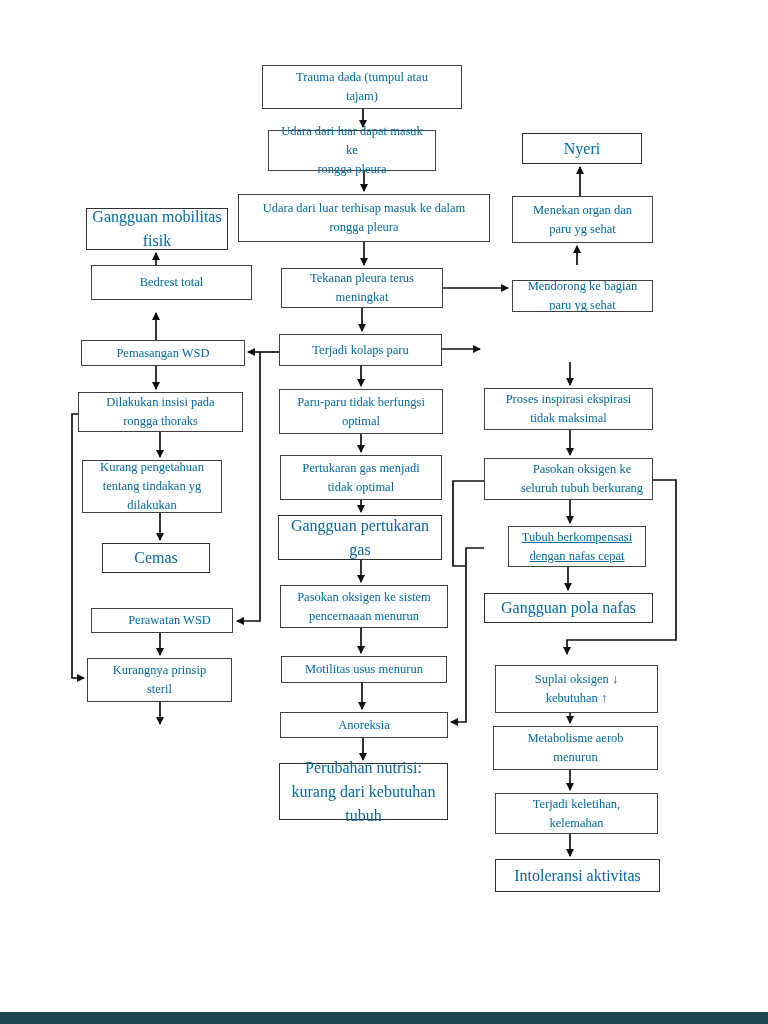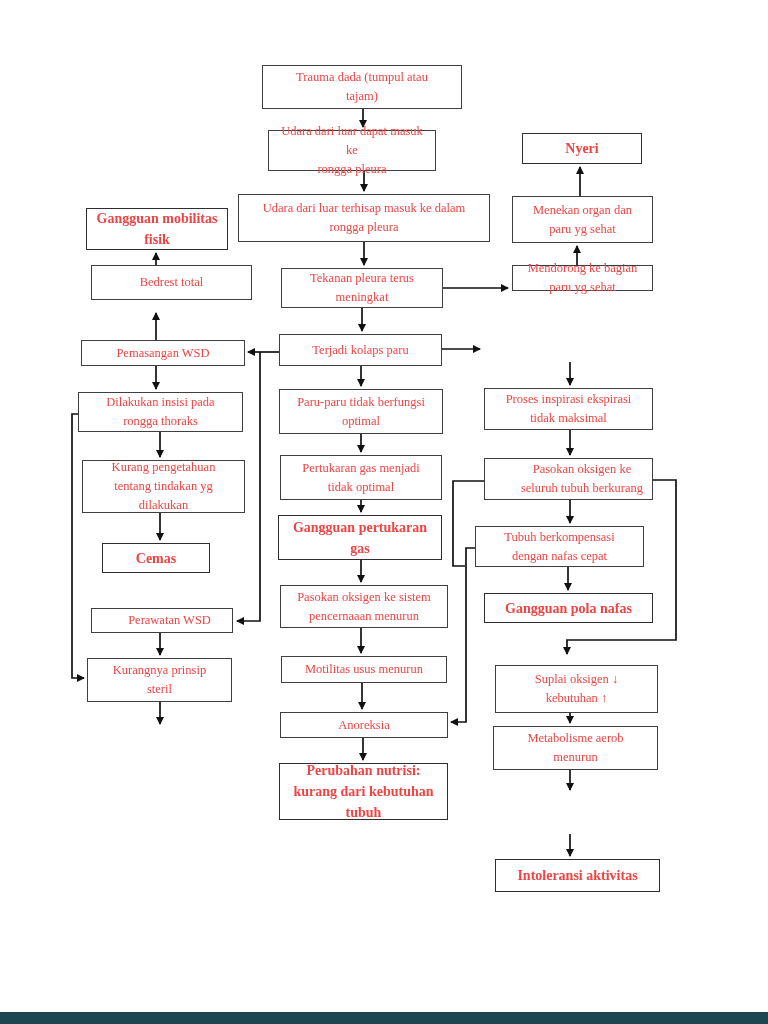--- a/index.html
+++ b/index.html
@@ -5,24 +5,24 @@
   html,body{margin:0;padding:0;background:#fff;}
   #canvas{
     position:relative;width:768px;height:1024px;background:#fff;overflow:hidden;
     font-family:"Liberation Serif","DejaVu Serif",serif;
   }
   .node{
     position:absolute;box-sizing:border-box;background:#fff;
     border:1.2px solid #3f3f3f;
     display:flex;align-items:center;justify-content:center;
     text-align:center;white-space:pre-line;
-    font-size:12.5px;line-height:1.5;color:#ef4444;
+    font-size:12.5px;line-height:1.5;color:#0369a1;
     padding:2px 5px;
   }
-  .bold{font-weight:bold;font-size:14px;border-color:#2e2e2e;}
+  .bold{font-weight:normal;font-size:16px;border-color:#2e2e2e;}
   #connectors{position:absolute;left:0;top:0;pointer-events:none;}
   #connectors polyline{fill:none;stroke:#111;stroke-width:1.7;}
   #footer-bar{position:absolute;left:0;bottom:0;width:768px;height:12px;background:#1c4752;}
 </style>
 </head>
 <body>
 
 <div id="canvas">
 
   <svg id="connectors" width="768" height="1024" viewBox="0 0 768 1024">
@@ -87,42 +87,44 @@
 pencernaaan menurun</div>
   <div class="node" style="left:281px;top:656px;width:166px;height:27px;">Motilitas usus menurun</div>
   <div class="node" style="left:280px;top:712px;width:168px;height:26px;">Anoreksia</div>
   <div class="node bold" style="left:279px;top:763px;width:169px;height:57px;">Perubahan nutrisi:
 kurang dari kebutuhan
 tubuh</div>
 
   <div class="node bold" style="left:522px;top:133px;width:120px;height:31px;">Nyeri</div>
   <div class="node" style="left:512px;top:196px;width:141px;height:47px;text-align:center;">Menekan organ dan
 paru yg sehat</div>
-  <div class="node" style="left:512px;top:265px;width:141px;height:26px;">Mendorong ke bagian
+  <div class="node" style="left:512px;top:280px;width:141px;height:32px;">Mendorong ke bagian
 paru yg sehat</div>
   <div class="node" style="left:484px;top:388px;width:169px;height:42px;">Proses inspirasi ekspirasi
 tidak maksimal</div>
   <div class="node" style="left:484px;top:458px;width:169px;height:42px;padding-left:32px;">Pasokan oksigen ke
 seluruh tubuh berkurang</div>
-  <div class="node" style="left:475px;top:526px;width:169px;height:41px;">Tubuh berkompensasi
+  <div class="node" style="left:508px;top:526px;width:138px;height:41px;text-decoration:underline;">Tubuh berkompensasi
 dengan nafas cepat</div>
   <div class="node bold" style="left:484px;top:593px;width:169px;height:30px;">Gangguan pola nafas</div>
   <div class="node" style="left:495px;top:657px;width:163px;height:48px;margin-top:8px;">Suplai oksigen ↓
 kebutuhan ↑</div>
   <div class="node" style="left:493px;top:726px;width:165px;height:44px;">Metabolisme aerob
 menurun</div>
+  <div class="node" style="left:495px;top:793px;width:163px;height:41px;">Terjadi keletihan,
+kelemahan</div>
   <div class="node bold" style="left:495px;top:859px;width:165px;height:33px;">Intoleransi aktivitas</div>
 
   <div class="node bold" style="left:86px;top:208px;width:142px;height:42px;">Gangguan mobilitas
 fisik</div>
   <div class="node" style="left:91px;top:265px;width:161px;height:35px;">Bedrest total</div>
   <div class="node" style="left:81px;top:340px;width:164px;height:26px;">Pemasangan WSD</div>
   <div class="node" style="left:78px;top:392px;width:165px;height:40px;">Dilakukan insisi pada
 rongga thoraks</div>
-  <div class="node" style="left:82px;top:460px;width:163px;height:53px;">Kurang pengetahuan
+  <div class="node" style="left:82px;top:460px;width:140px;height:53px;">Kurang pengetahuan
 tentang tindakan yg
 dilakukan</div>
   <div class="node bold" style="left:102px;top:543px;width:108px;height:30px;">Cemas</div>
   <div class="node" style="left:91px;top:608px;width:142px;height:25px;padding-left:20px;">Perawatan WSD</div>
   <div class="node" style="left:87px;top:658px;width:145px;height:44px;">Kurangnya prinsip
 steril</div>
 
   <div id="footer-bar"></div>
 </div>
 

